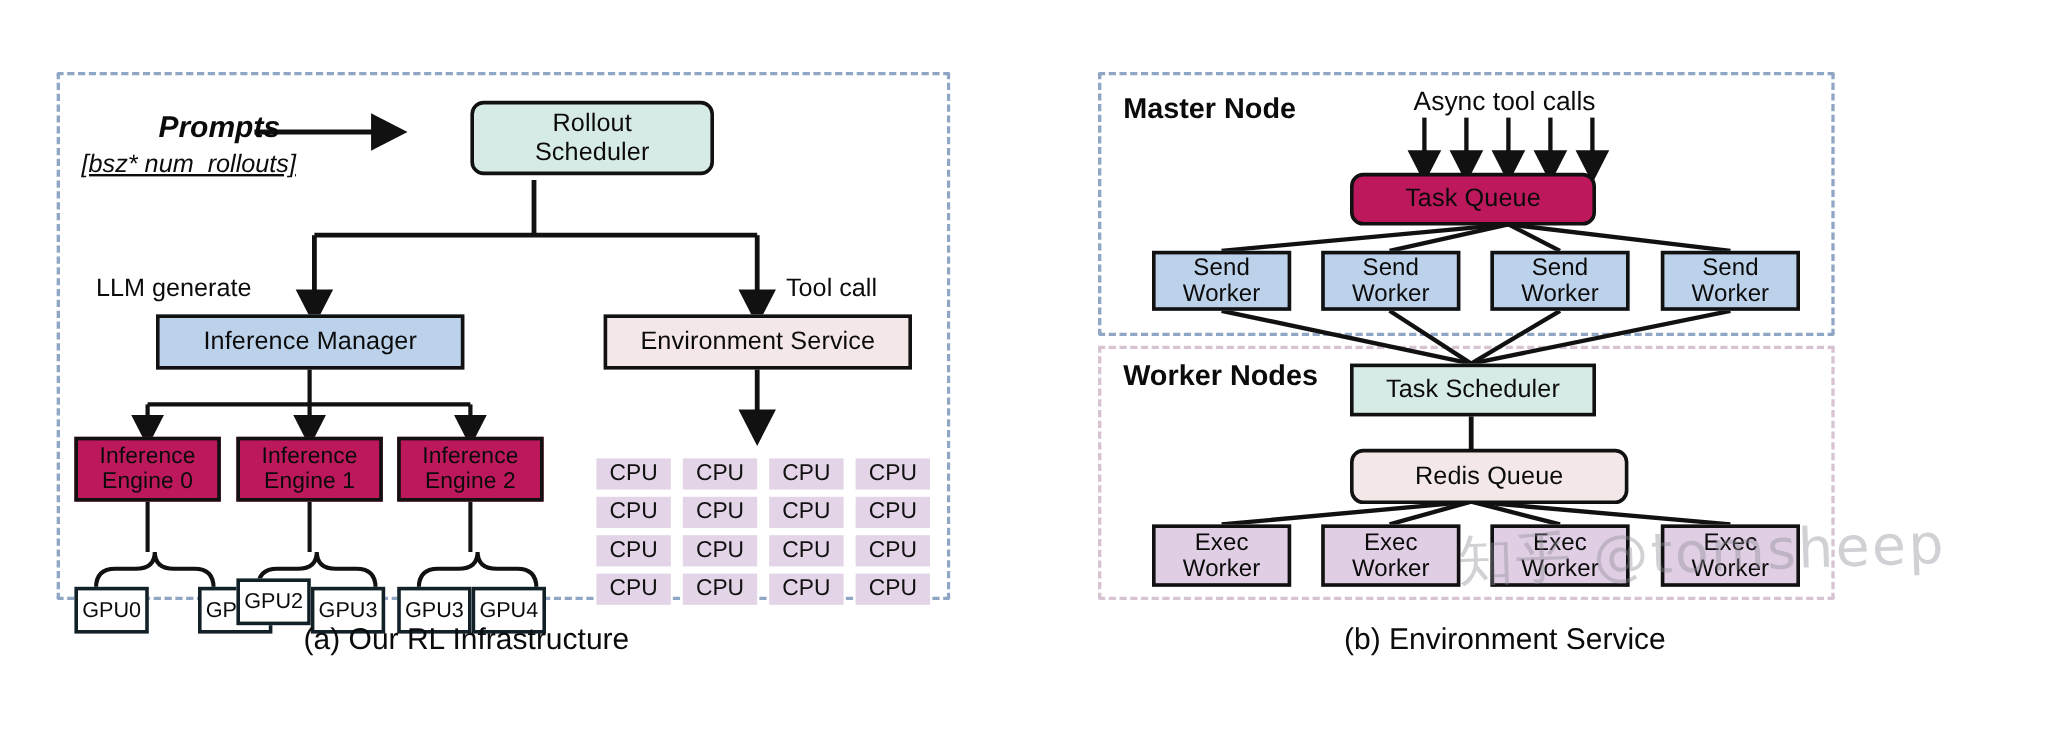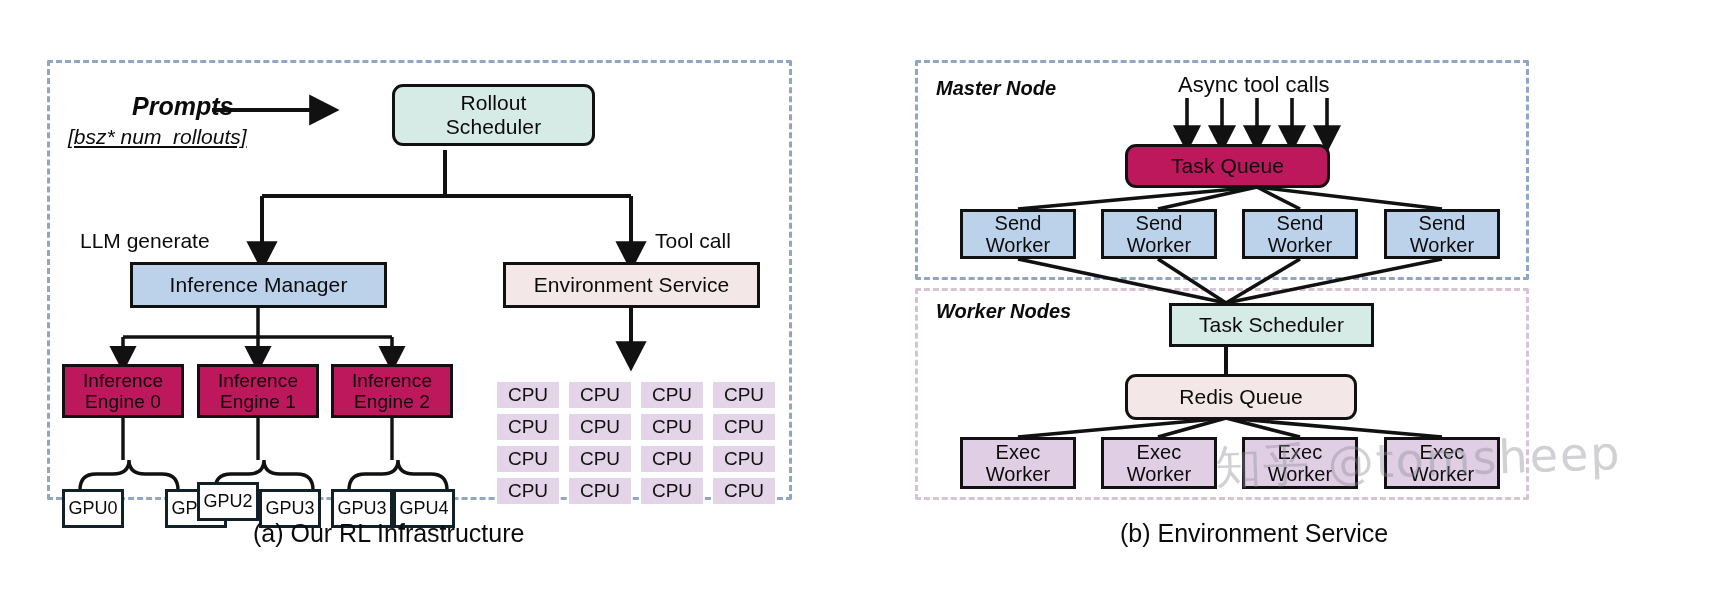--- a/index.html
+++ b/index.html
@@ -39,21 +39,21 @@
   .cpu{
     position:absolute;box-sizing:border-box;background:#e3d4e8;border:none;
     display:flex;align-items:center;justify-content:center;font-size:19px;color:#111;margin-top:20px;
   }
 
   
   .txt{position:absolute;white-space:pre;}
   .t-promptsTitle{font-size:25px;font-weight:bold;font-style:italic;}
   .t-promptsSub{font-size:21px;font-style:italic;text-decoration:underline;}
   .t-edge{font-size:21px;}
-  .t-groupTitle{font-size:20px;font-weight:bold;font-style:italic;text-align:right;}
+  .t-groupTitle{font-size:24px;font-weight:bold;text-align:right;}
   .t-caption{font-size:25px;}
   .t-async{font-size:22px;}
 
   
   svg.wires{position:absolute;left:0;top:0;width:1726px;height:614px;overflow:visible;pointer-events:none;}
 
   
   .watermark{
     position:absolute;left:1215px;top:430px;font-size:46px;color:rgba(140,140,150,.40);
     font-family:"DejaVu Sans",sans-serif;letter-spacing:2px;white-space:pre;
@@ -252,21 +252,21 @@
   </div>
   <div class="node blue" style="left:1242px;top:209px;width:116px;height:50px;font-size:20px;">
     <span class="lbl">Send
 Worker</span>
   </div>
   <div class="node blue" style="left:1384px;top:209px;width:116px;height:50px;font-size:20px;">
     <span class="lbl">Send
 Worker</span>
   </div>
 
-  <div class="node mint" style="left:1125px;top:303px;width:205px;height:44px;margin-left:44px;">
+  <div class="node mint" style="left:1125px;top:303px;width:205px;height:44px;">
     <span class="lbl">Task Scheduler</span>
   </div>
 
   <div class="node round pink" style="left:1125px;top:374px;width:232px;height:46px;">
     <span class="lbl">Redis Queue</span>
   </div>
 
   <div class="node purple" style="left:960px;top:437px;width:116px;height:52px;font-size:20px;">
     <span class="lbl">Exec
 Worker</span>

